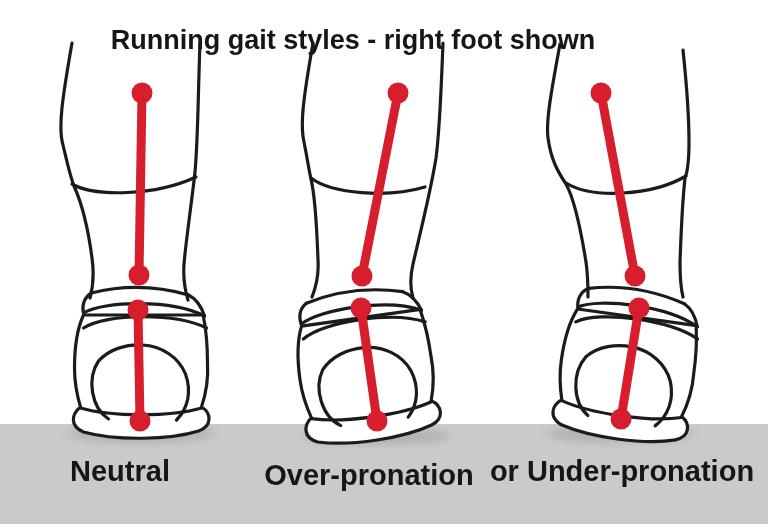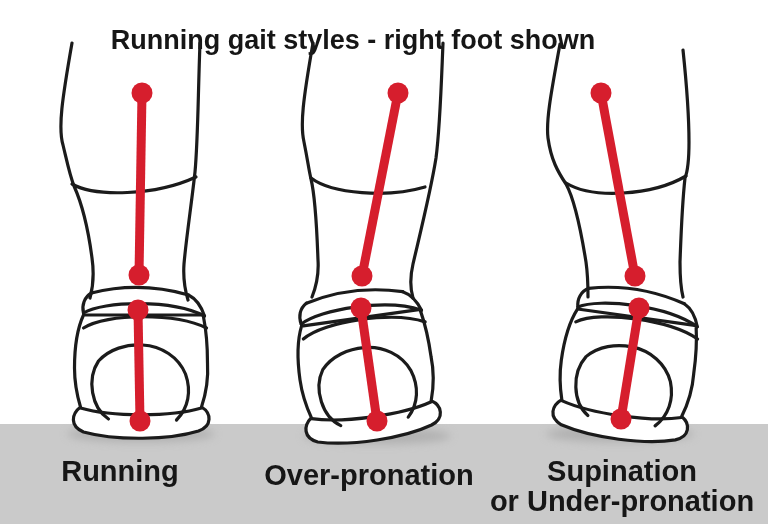--- a/index.html
+++ b/index.html
@@ -120,25 +120,24 @@
         <line class="redline" x1="639" y1="308" x2="621" y2="419" stroke-width="9"></line>
         <circle class="reddot" cx="601" cy="93" r="10.5"></circle>
         <circle class="reddot" cx="635" cy="276" r="10.5"></circle>
         <circle class="reddot" cx="639" cy="308" r="10.5"></circle>
         <circle class="reddot" cx="621" cy="419" r="10.5"></circle>
       </g>
     </g>
   </svg>
 
   <div class="fig-label" style="left:120px;top:456px">
-    <div>Running</div>
+    <div>Neutral</div>
     <div></div>
   </div>
   <div class="fig-label" style="left:369px;top:460px">
     <div>Over-pronation</div>
     <div></div>
   </div>
   <div class="fig-label" style="left:622px;top:456px">
-    <div>Supination</div>
     <div>or Under-pronation</div>
   </div>
 
 </div>
 
 </body></html>

